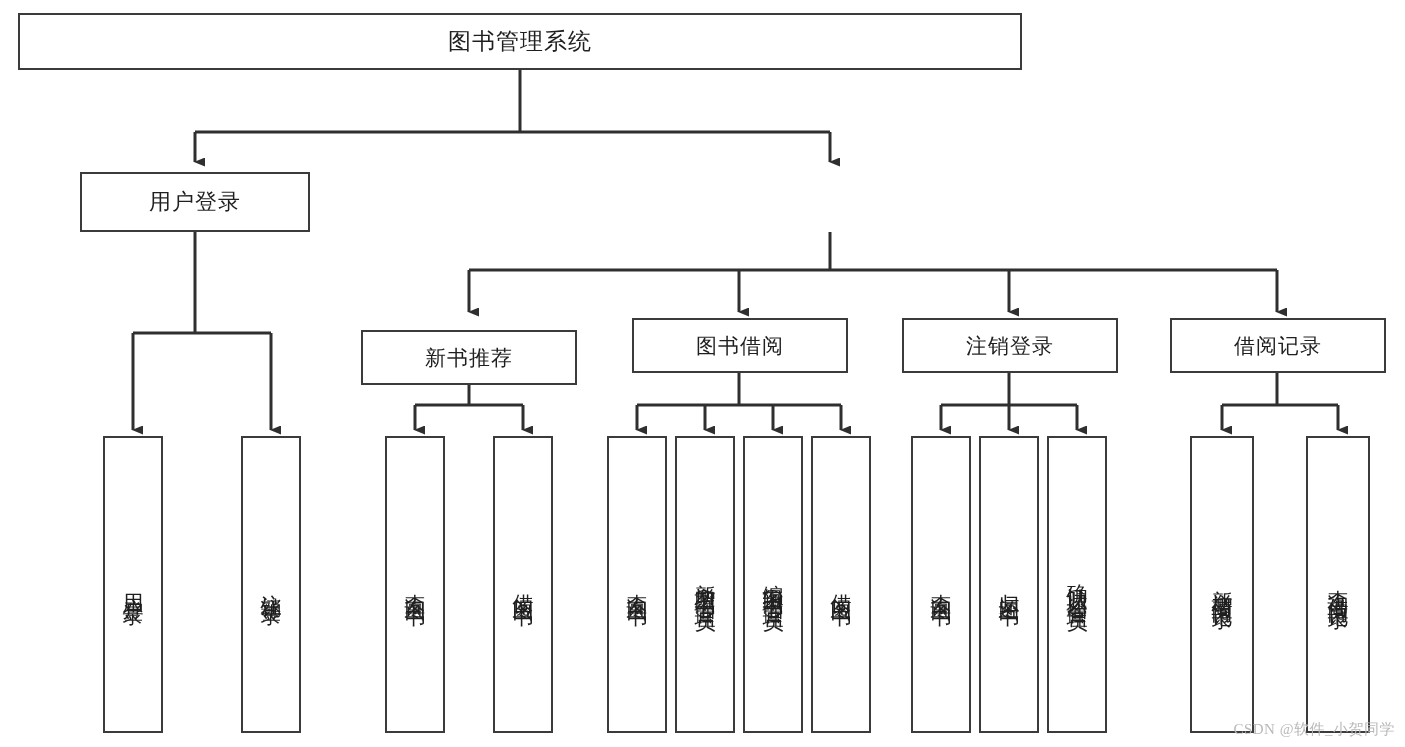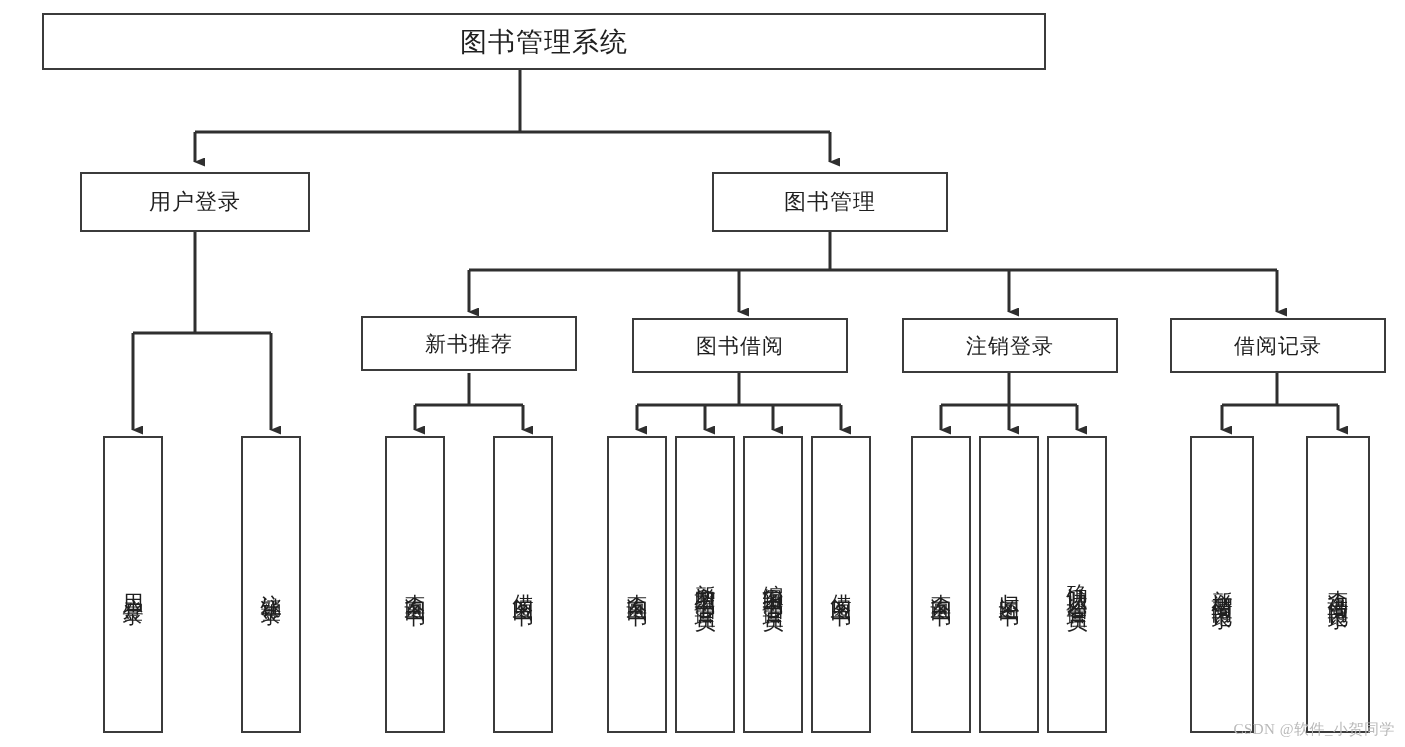--- a/index.html
+++ b/index.html
@@ -31,22 +31,21 @@
     box-sizing: border-box;
     background: #ffffff;
     border: 2px solid #3b3b3b;
     display: flex;
     align-items: center;
     justify-content: center;
     color: #1f1f1f;
     z-index: 2;
   }
   .node.root {
-    font-size: 27px;
-    margin-left: 24px;
+    font-size: 23px;
   }
   .node.level2 {
     font-size: 22px;
   }
   .node.level3 {
     font-size: 21px;
   }
   .node.leaf {
     font-size: 21px;
     align-items: center;
@@ -132,25 +131,22 @@
     </g>
   </svg>
 
   <div class="node root" style="left:18px; top:13px; width:1004px; height:57px;">
     <span class="htext">图书管理系统</span>
   </div>
 
   <div class="node level2" style="left:80px; top:172px; width:230px; height:60px;">
     <span class="htext">用户登录</span>
   </div>
-  <div class="node level2" style="left:712px; top:172px; width:236px; height:60px;">
-    <span class="htext">图书管理</span>
-  </div>
-
-  <div class="node level3" style="left:361px; top:316px; width:216px; height:55px;align-items:center;">
+
+  <div class="node level3" style="left:361px; top:330px; width:216px; height:55px;align-items:center;">
     <span class="htext">新书推荐</span>
   </div>
   <div class="node level3" style="left:632px; top:318px; width:216px; height:55px;">
     <span class="htext">图书借阅</span>
   </div>
   <div class="node level3" style="left:902px; top:318px; width:216px; height:55px;">
     <span class="htext">注销登录</span>
   </div>
   <div class="node level3" style="left:1170px; top:318px; width:216px; height:55px;">
     <span class="htext">借阅记录</span>

